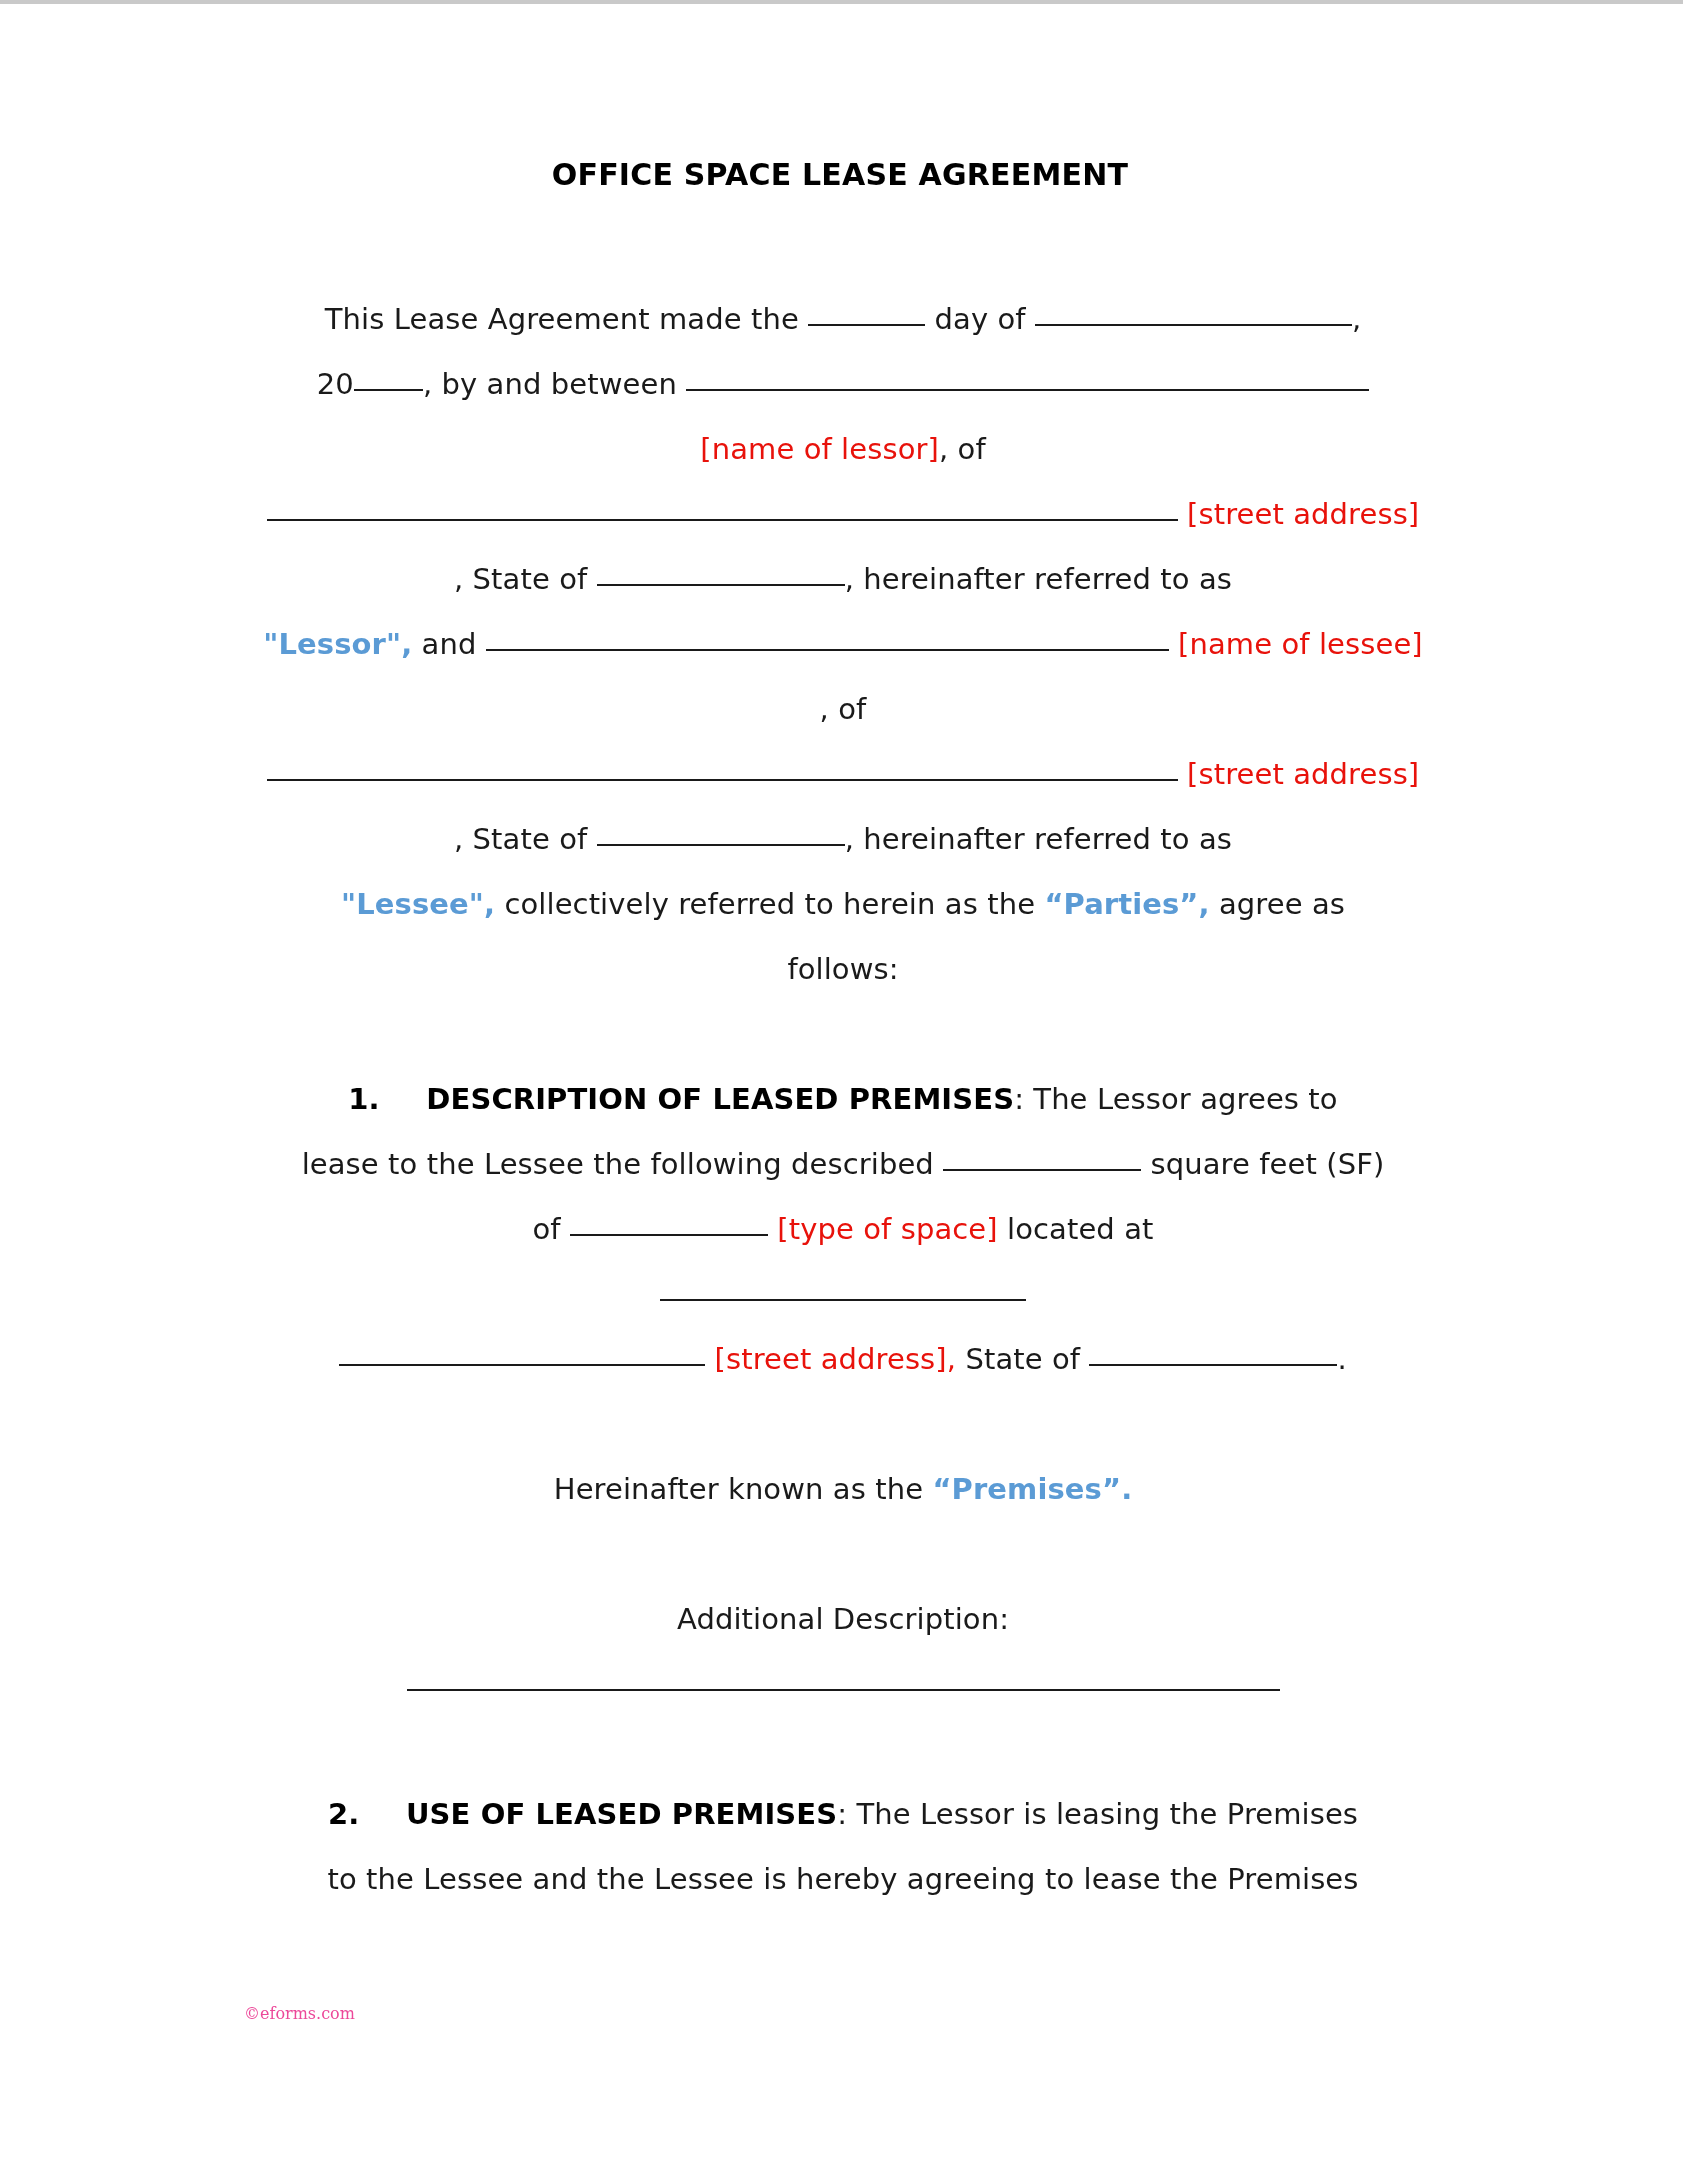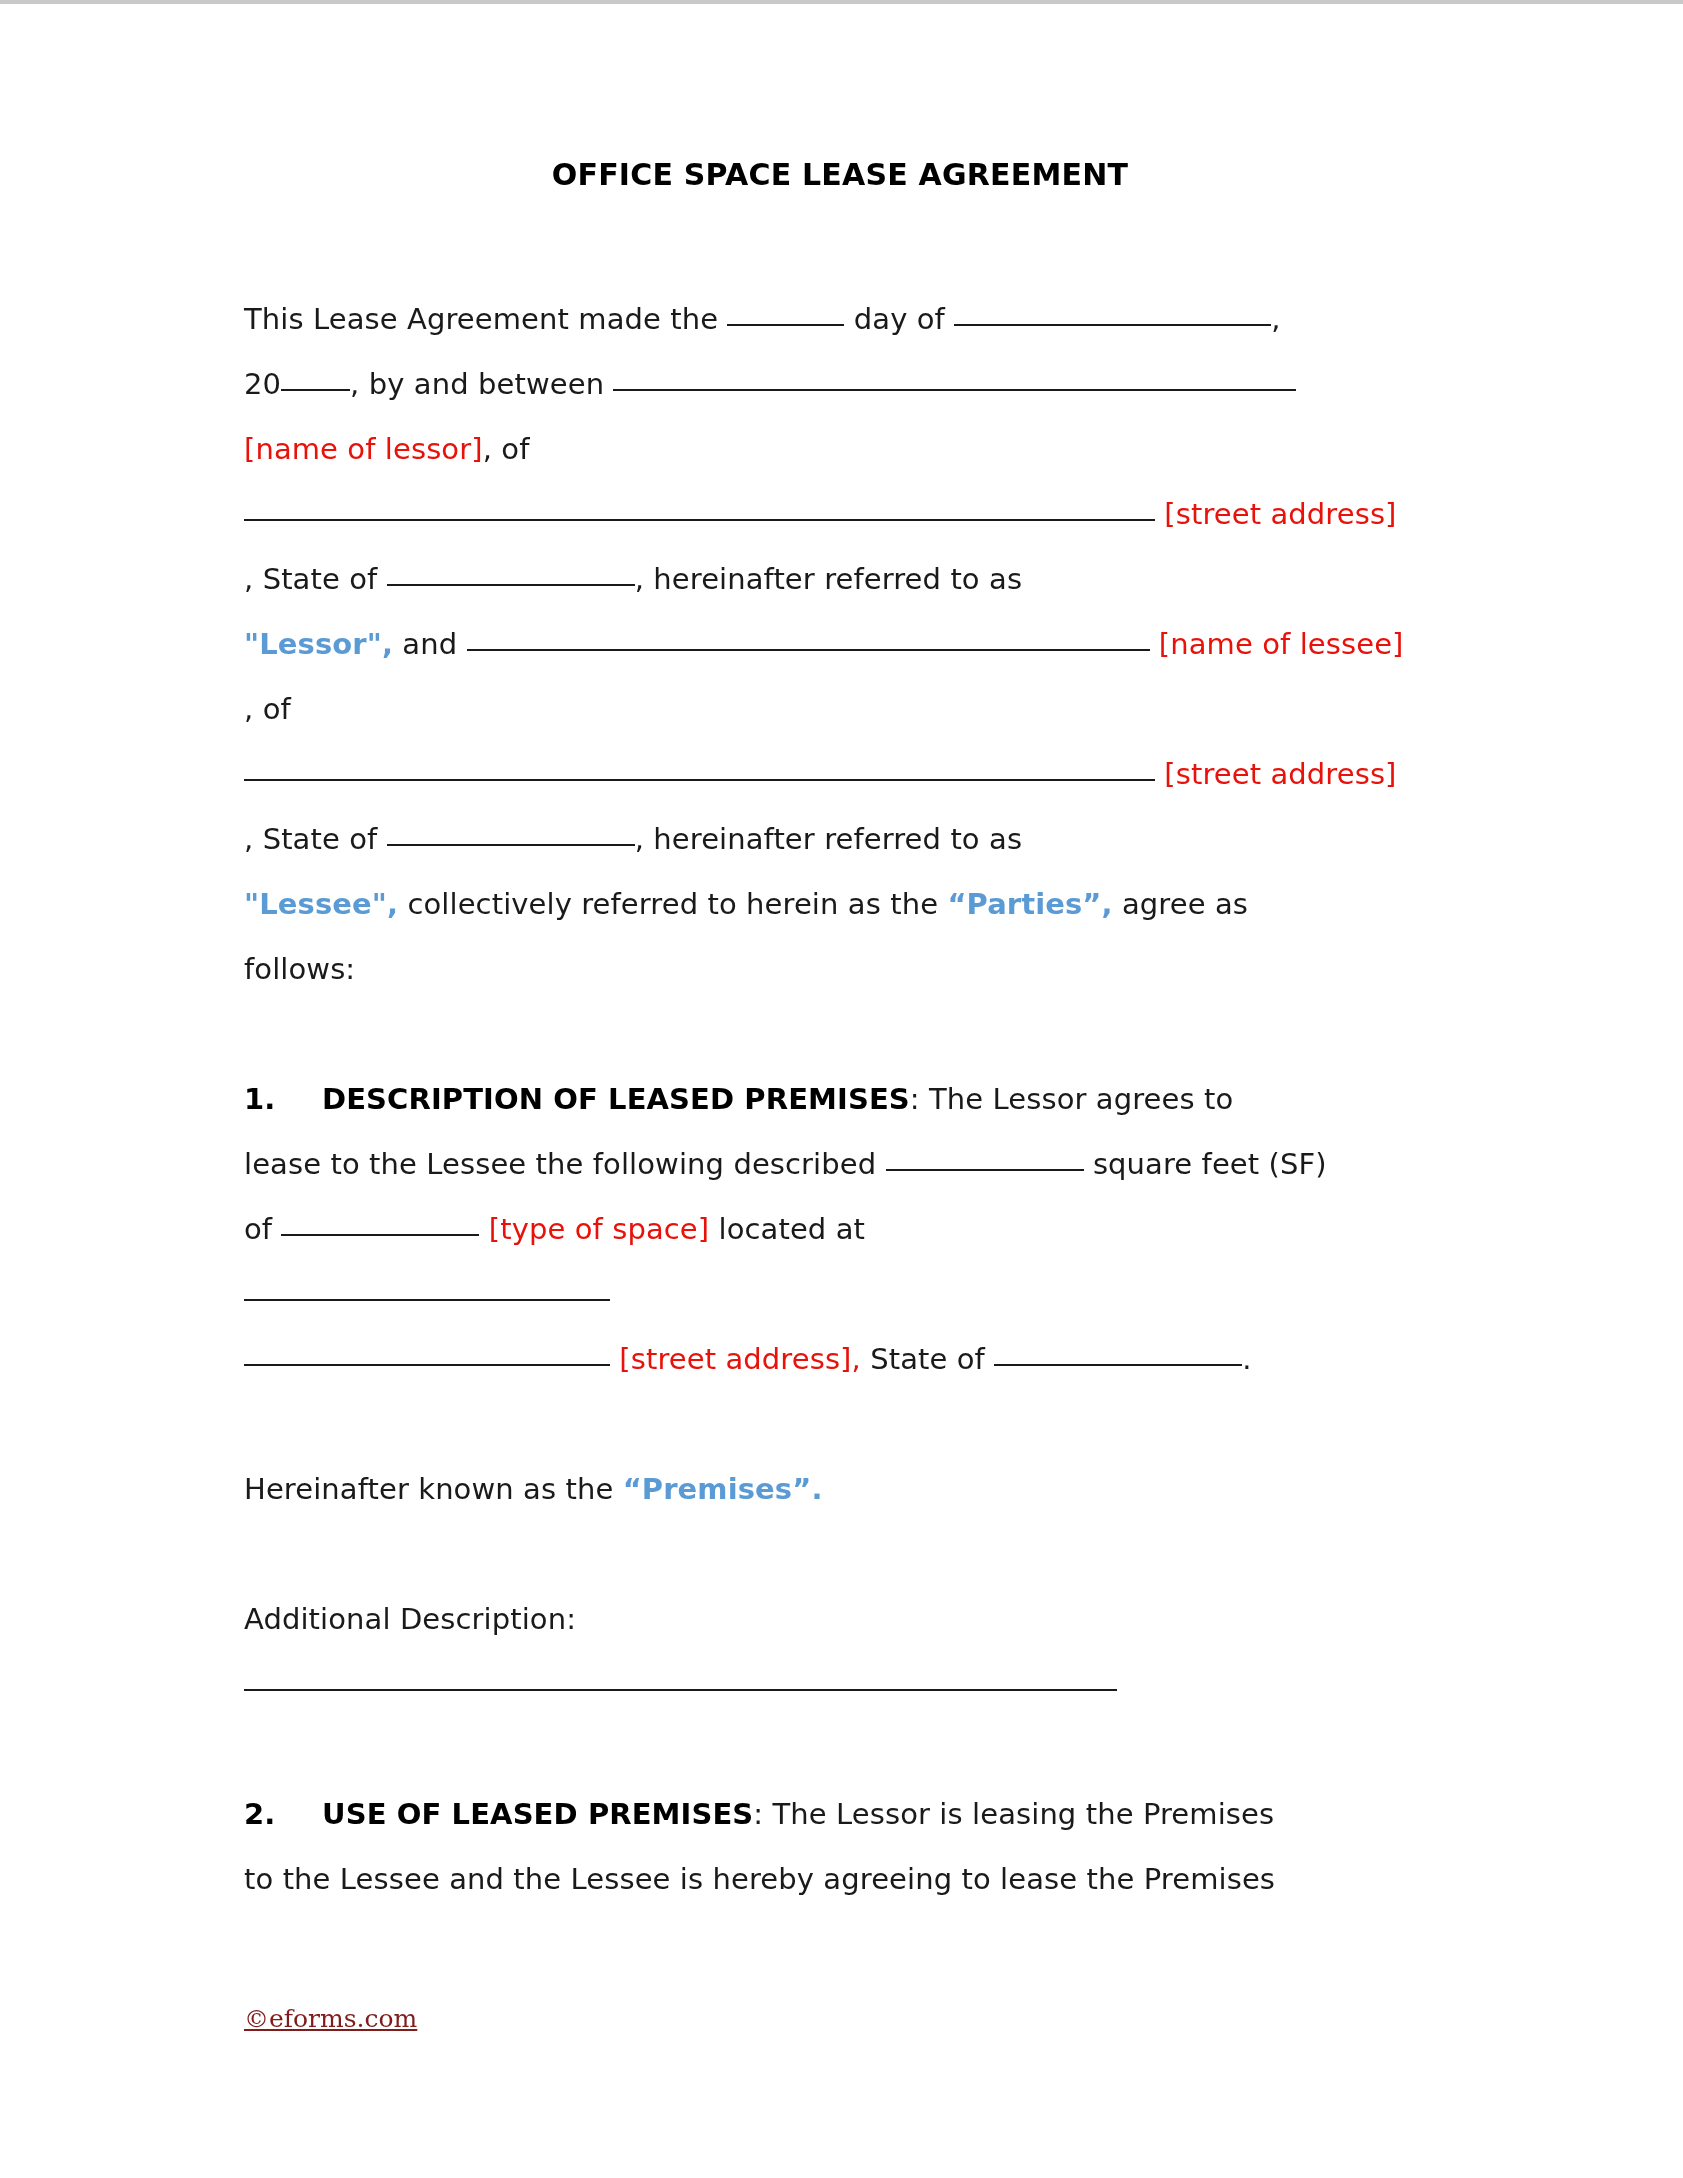--- a/index.html
+++ b/index.html
@@ -35,20 +35,21 @@
   }
   .body-block {
     margin-top: 95px;
     font-size: 29px;
     line-height: 65px;
     color: #1a1a1a;
     letter-spacing: 0.1px;
   }
   .para {
     margin: 0;
+    text-align: center;
   }
   .gap-para {
     margin-top: 65px;
   }
   .red {
     color: #e8120b;
     font-weight: 400;
   }
   .blue {
     color: #5b9bd5;
@@ -71,23 +72,22 @@
   .w-xl { width: 317px; }
   .w-xxl { width: 366px; }
   .w-wide { width: 683px; }
   .w-full { width: 911px; }
   .w-addl { width: 873px; }
   .footer {
     position: absolute;
     left: 244px;
     top: 2000px;
     font-family: "DejaVu Serif", serif;
-    font-size: 25px;
-    color: #7f1d1d;
-    text-decoration: underline;
+    font-size: 16px;
+    color: #ec4899;
   }
 </style>
 </head>
 <body>
 
 <div class="page">
 
   <div class="content">
 
     <div class="doc-title">OFFICE SPACE LEASE AGREEMENT</div>

